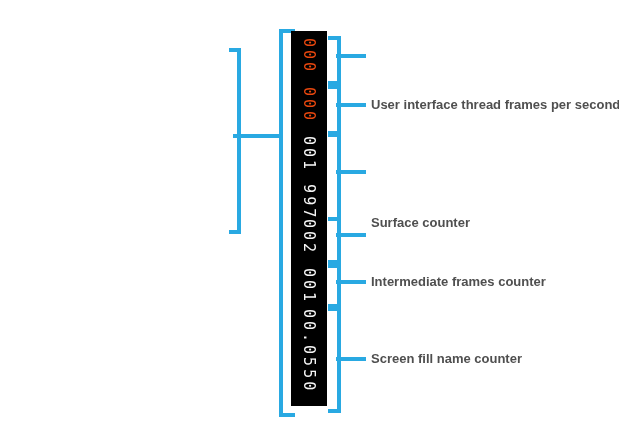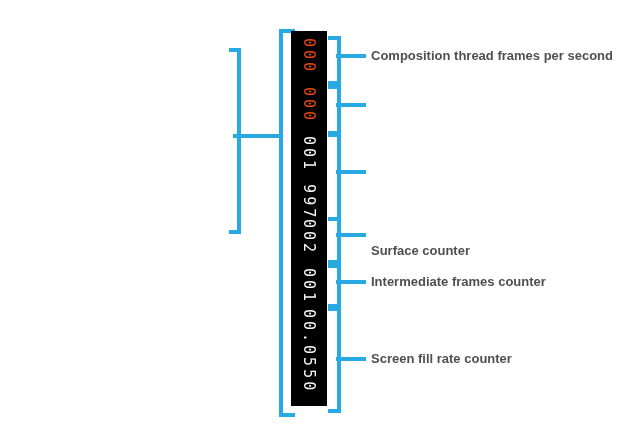--- a/index.html
+++ b/index.html
@@ -68,21 +68,21 @@
   .st4{left:336px;width:30px;top:233px;}
   .st5{left:336px;width:30px;top:280px;}
   .st6{left:336px;width:30px;top:357px;}
 
   
   .lbl{
     position:absolute;left:371px;font-size:13px;line-height:16px;
     font-weight:600;color:#4F4F4F;white-space:nowrap;
   }
   .l1{top:48px;} .l2{top:97px;} .l3{top:164px;}
-  .l4{top:243px;}.l5{top:274px;}.l6{top:351px;}
+  .l4{top:215px;}.l5{top:274px;}.l6{top:351px;}
 </style>
 </head>
 <body>
 
 <div class="stage">
 
 
   <div class="bracket-right bk-phone"></div>
   <div class="hline connector"></div>
   <div class="bracket-left bk-column"></div>
@@ -103,18 +103,18 @@
   <div class="bracket-right bk5"></div>
   <div class="bracket-right bk6"></div>
 
   <div class="hline st1"></div>
   <div class="hline st2"></div>
   <div class="hline st3"></div>
   <div class="hline st4"></div>
   <div class="hline st5"></div>
   <div class="hline st6"></div>
 
-  <div class="lbl l1">Composition thread frames per second</div>
+  <div class="lbl l2">User interface thread frames per second</div>
   <div class="lbl l4">Surface counter</div>
   <div class="lbl l5">Intermediate frames counter</div>
-  <div class="lbl l6">Screen fill rate counter</div>
+  <div class="lbl l6">Screen fill name counter</div>
 
 </div>
 
 </body></html>

